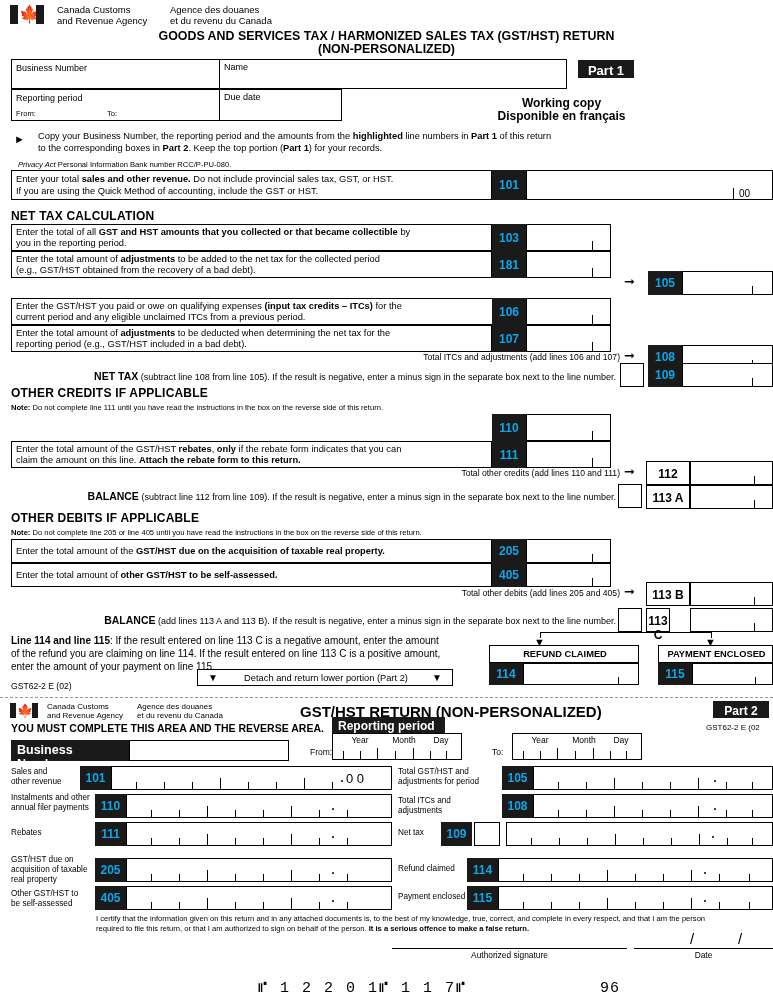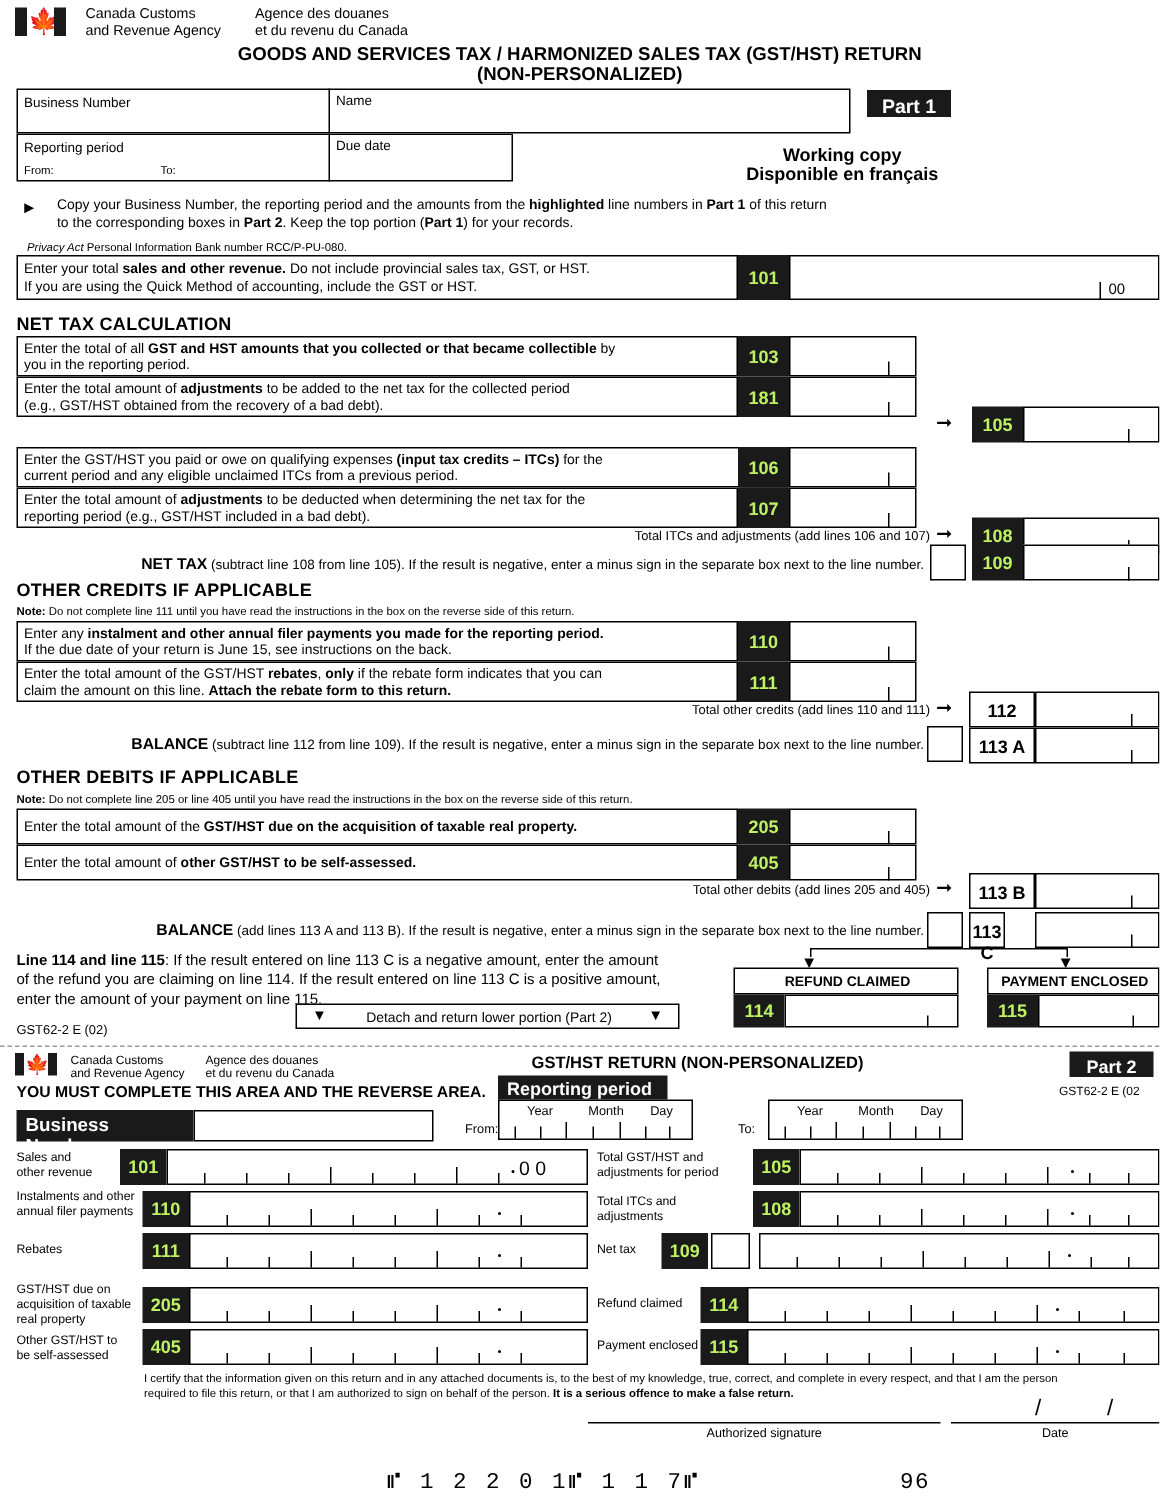--- a/index.html
+++ b/index.html
@@ -17,21 +17,21 @@
      color:#1a1a1a;font-size:17px;line-height:19px;text-align:center;}
 
   .hdrdept{font-size:9.5px;line-height:10.5px;display:inline-block;vertical-align:middle;}
 
   
   .abs{position:absolute;}
   .bx{position:absolute;border:1.3px solid #000;box-sizing:border-box;background:#fff;}
   .lbl{position:absolute;font-size:9px;line-height:11px;}
   .sec{position:absolute;font-size:12px;font-weight:bold;letter-spacing:.2px;}
   .tiny{position:absolute;font-size:7.6px;line-height:9px;}
-  .num{position:absolute;background:#1a1a1a;color:#bef264;font-weight:bold;
+  .num{position:absolute;background:#1a1a1a;color:#0ea5e9;font-weight:bold;
        font-size:12px;text-align:center;box-sizing:border-box;}
   .numw{position:absolute;background:#fff;color:#000;font-weight:bold;
        font-size:12px;text-align:center;box-sizing:border-box;}
   .rowtxt{position:absolute;font-size:9.3px;line-height:11.5px;}
   .rt{position:absolute;font-size:8.6px;text-align:right;}
   .cent{position:absolute;width:1.3px;background:#000;}
   .arrw{position:absolute;font-size:13px;line-height:13px;font-weight:bold;}
 
   
   .parttag{position:absolute;background:#1a1a1a;color:#fff;font-weight:bold;
@@ -191,26 +191,20 @@
   <div class="bx" style="left:682px;top:363px;width:91px;height:24px;">
     <div class="cent" style="left:69px;top:14px;height:9px;"></div>
     <div class="abs" style="left:4px;top:5px;font-size:11px;"></div>
   </div>
 
   <div class="sec" style="left:11px;top:386px;">OTHER CREDITS IF APPLICABLE</div>
   <div class="tiny" style="left:11px;top:403px;">
     <b>Note:</b><span> Do not complete line 111 until you have read the instructions in the box on the reverse side of this return.</span>
   </div>
 
-  <div class="bx" style="left:11px;top:414px;width:481px;height:27px;">
-    <div class="rowtxt" style="left:4px;top:2px;width:472px;">
-      <span>Enter any </span><b>instalment and other annual filer payments</b><b> you made for the reporting period.</b>
-    </div>
-    <div class="rowtxt" style="left:4px;top:13px;width:472px;">If the due date of your return is June 15, see instructions on the back.</div>
-  </div>
   <div class="num" style="left:492px;top:414px;width:34px;height:27px;padding-top:7px;">110</div>
   <div class="bx" style="left:526px;top:414px;width:85px;height:27px;">
     <div class="cent" style="left:65px;top:16px;height:10px;"></div>
     <div class="abs" style="left:4px;top:7px;font-size:11px;"></div>
   </div>
 
   <div class="bx" style="left:11px;top:441px;width:481px;height:27px;">
     <div class="rowtxt" style="left:4px;top:2px;width:472px;">
       <span>Enter the total amount of the GST/HST </span><b>rebates</b><span>, </span><b>only</b><span> if the rebate form indicates that you can</span>
     </div>
@@ -340,21 +334,21 @@
   </div>
   <div class="abs" style="left:47px;top:702px;font-size:8px;line-height:9px;">
     <div>Canada Customs</div>
     <div>and Revenue Agency</div>
   </div>
   <div class="abs" style="left:137px;top:702px;font-size:8px;line-height:9px;">
     <div>Agence des douanes</div>
     <div>et du revenu du Canada</div>
   </div>
 
-  <div class="abs" style="left:300px;top:703px;width:330px;text-align:center;font-size:11px;font-weight:bold;">GST/HST RETURN (NON-PERSONALIZED)</div>
+  <div class="abs" style="left:300px;top:703px;width:330px;text-align:left;font-size:15px;font-weight:bold;">GST/HST RETURN (NON-PERSONALIZED)</div>
   <div class="parttag" style="left:713px;top:701px;width:56px;height:17px;font-size:12px;">Part 2</div>
   <div class="abs" style="left:706px;top:723px;font-size:8px;">GST62-2 E (02</div>
 
   <div class="abs" style="left:11px;top:722px;font-size:10.5px;font-weight:bold;">YOU MUST COMPLETE THIS AREA AND THE REVERSE AREA.</div>
 
   <div class="blkband" style="left:11px;top:740px;width:118px;height:21px;padding-top:3px;">Business Number</div>
   <div class="bx" style="left:129px;top:740px;width:160px;height:21px;">
     <div class="abs" style="left:4px;top:4px;font-size:10px;"></div>
   </div>
 

